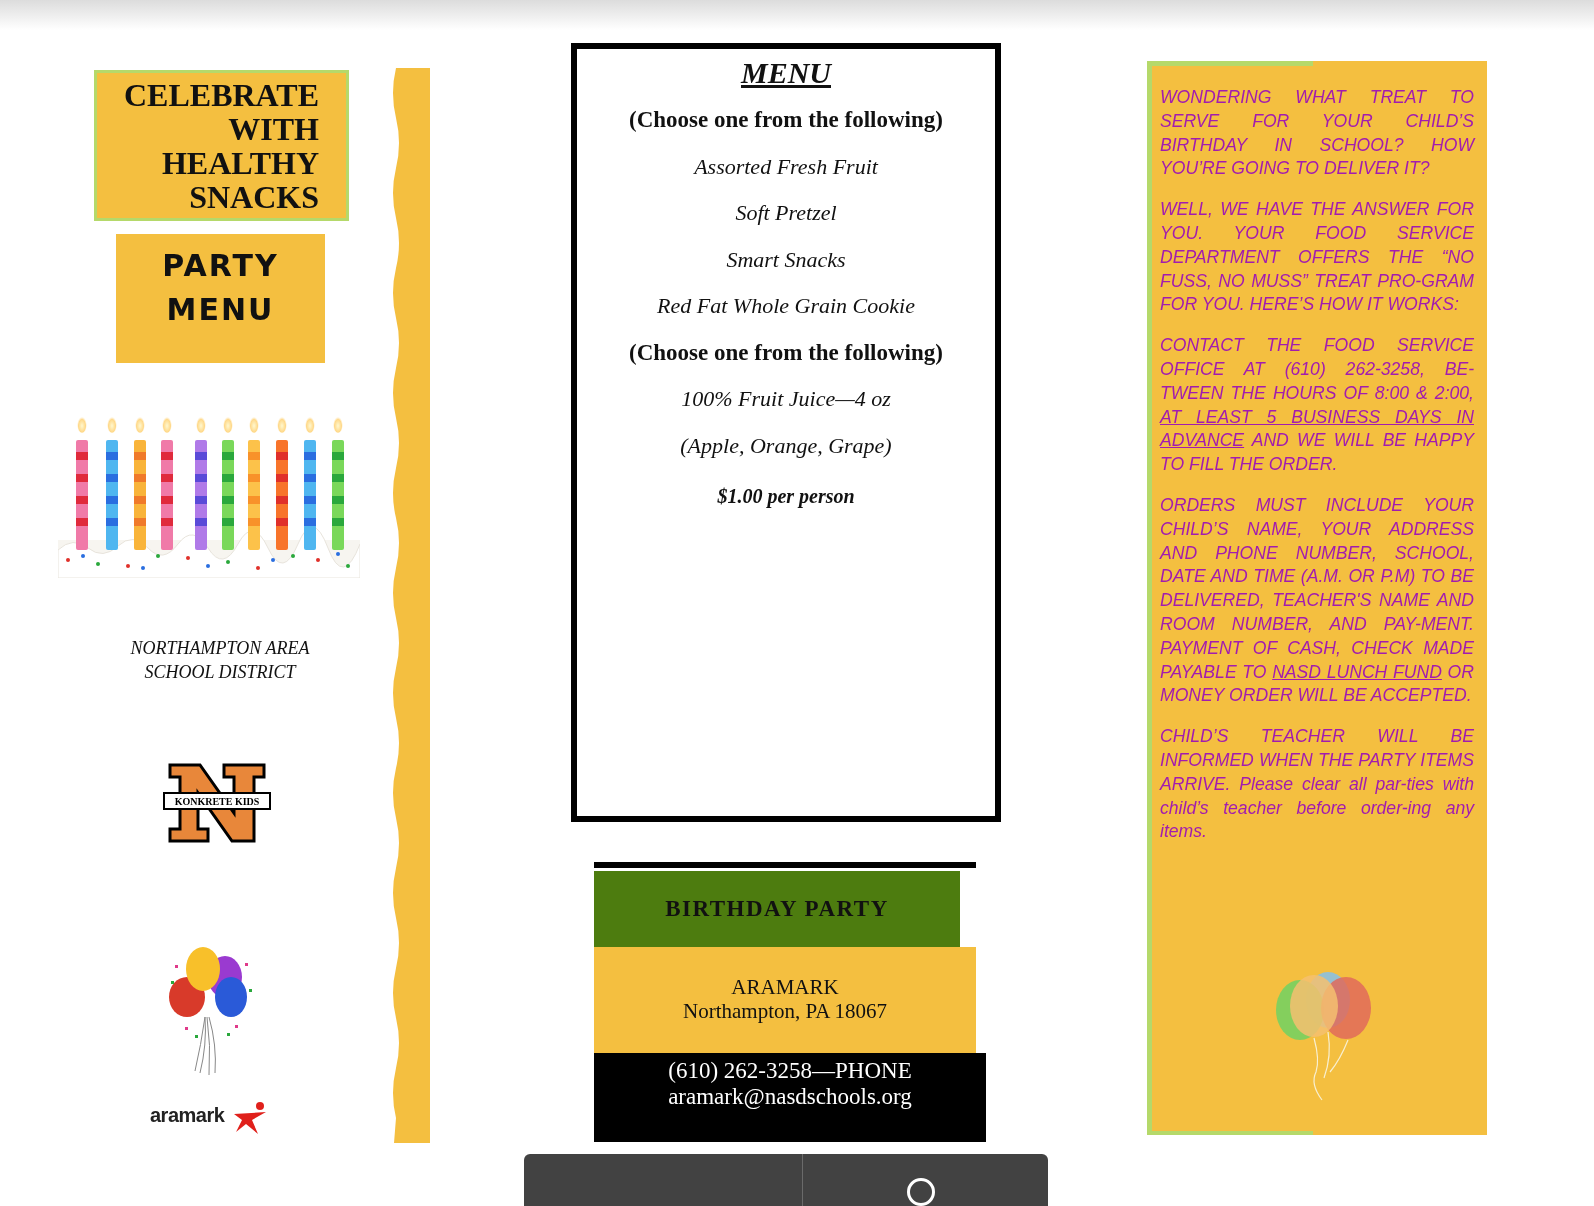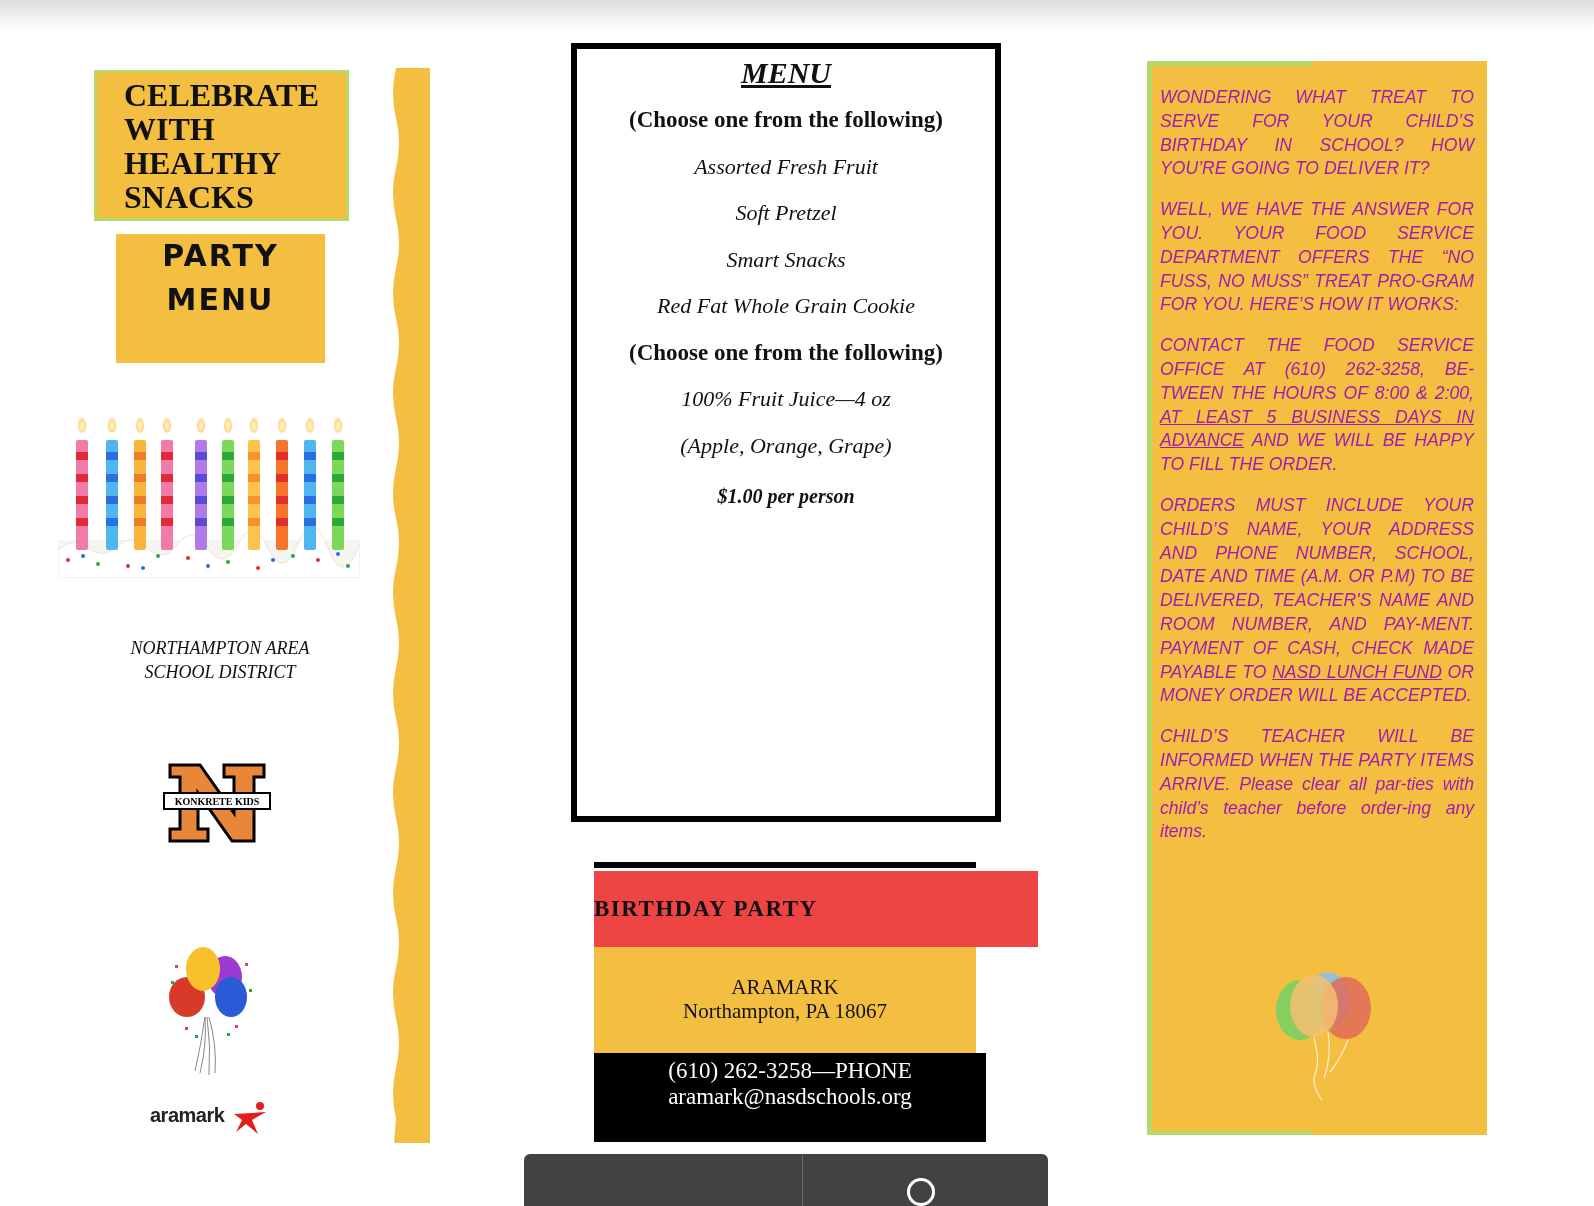--- a/index.html
+++ b/index.html
@@ -10,29 +10,29 @@
   .topshade {
     position:absolute; left:0; top:0; width:1594px; height:30px;
     background:linear-gradient(#dcdcdc, #ffffff);
   }
   .gold { background:#F4BF40; }
 
   
   .title-box {
     position:absolute; left:94px; top:70px; width:255px; height:151px;
     border:3px solid #B5D96A; box-sizing:border-box;
-    display:flex; align-items:center; justify-content:center; text-align:left;
+    display:flex; align-items:center; justify-content:center; text-align:right;
   }
   .title-box span {
     font-family:"Liberation Serif", serif; font-weight:bold; font-size:32px;
     line-height:34px; color:#111; white-space:pre-line;
   }
   .party-box {
     position:absolute; left:116px; top:234px; width:209px; height:129px;
-    display:flex; flex-direction:column; align-items:center; box-sizing:border-box;
+    display:flex; flex-direction:column; align-items:center; padding-top:10px; box-sizing:border-box;
   }
   .party-box span {
     font-family:"DejaVu Sans", sans-serif; font-weight:bold; font-size:30px; letter-spacing:2px;
     line-height:44px; color:#111;
   }
   .candles {
     position:absolute; left:58px; top:410px; width:302px; height:168px;
   }
   .district {
     position:absolute; left:100px; top:636px; width:240px; text-align:center;
@@ -57,22 +57,22 @@
     margin-top:6px; font-size:30px; font-weight:bold; font-style:italic;
     text-decoration:underline; line-height:36px;
   }
   .menu-line { font-style:italic; font-size:22px; line-height:46.5px; }
   .menu-head { font-weight:bold; font-size:23px; line-height:46.5px; }
   .menu-price { font-weight:bold; font-style:italic; font-size:20px; line-height:50px; margin-top:2px; }
   .menu-list { margin-top:6px; }
 
   .bday-topbar { position:absolute; left:594px; top:862px; width:382px; height:6px; background:#000; }
   .bday-blue {
-    position:absolute; left:594px; top:871px; width:444px; height:76px; background:#ef4444;
-    display:flex; align-items:center; 
+    position:absolute; left:594px; top:871px; width:366px; height:76px; background:#4d7c0f;
+    display:flex; align-items:center; justify-content:center;
   }
   .bday-blue span { font-weight:bold; font-size:23px; letter-spacing:1.5px; color:#111; }
   .bday-gold {
     position:absolute; left:594px; top:947px; width:382px; height:106px;
     text-align:center; color:#111; box-sizing:border-box; padding-top:28px;
     font-size:21px; line-height:24px;
   }
   .bday-black {
     position:absolute; left:594px; top:1053px; width:392px; height:89px; background:#000;
     text-align:center; color:#fff; font-size:23px; line-height:26px; padding-top:5px; box-sizing:border-box;

